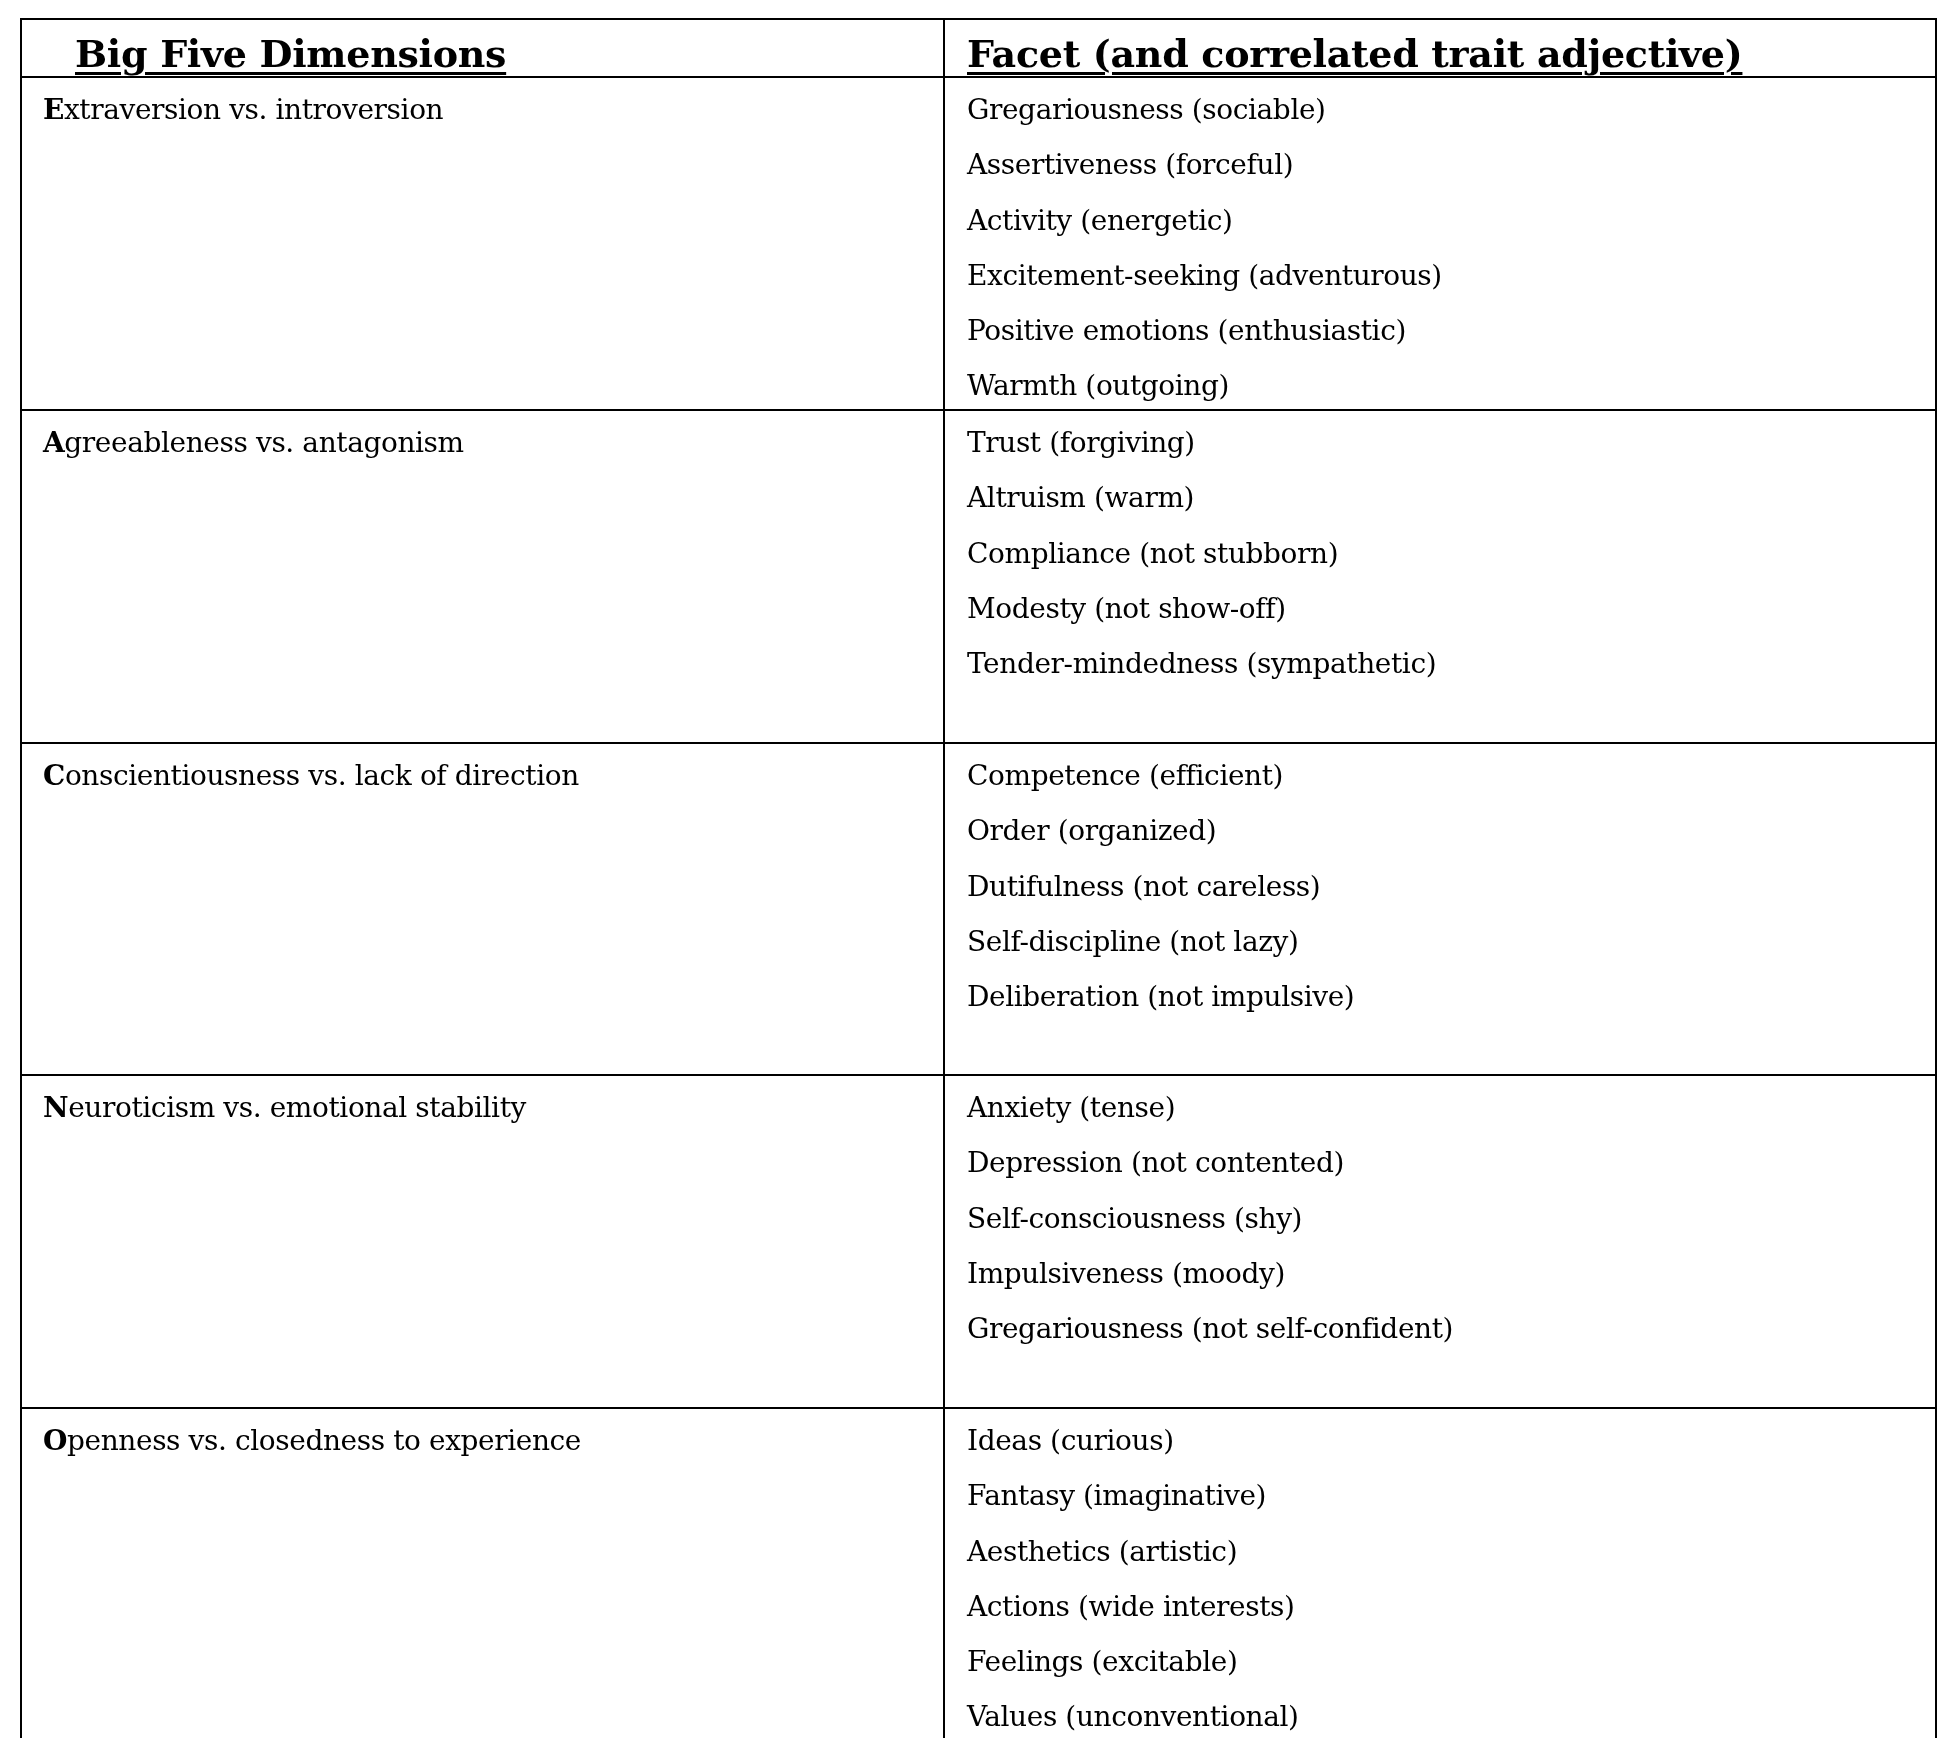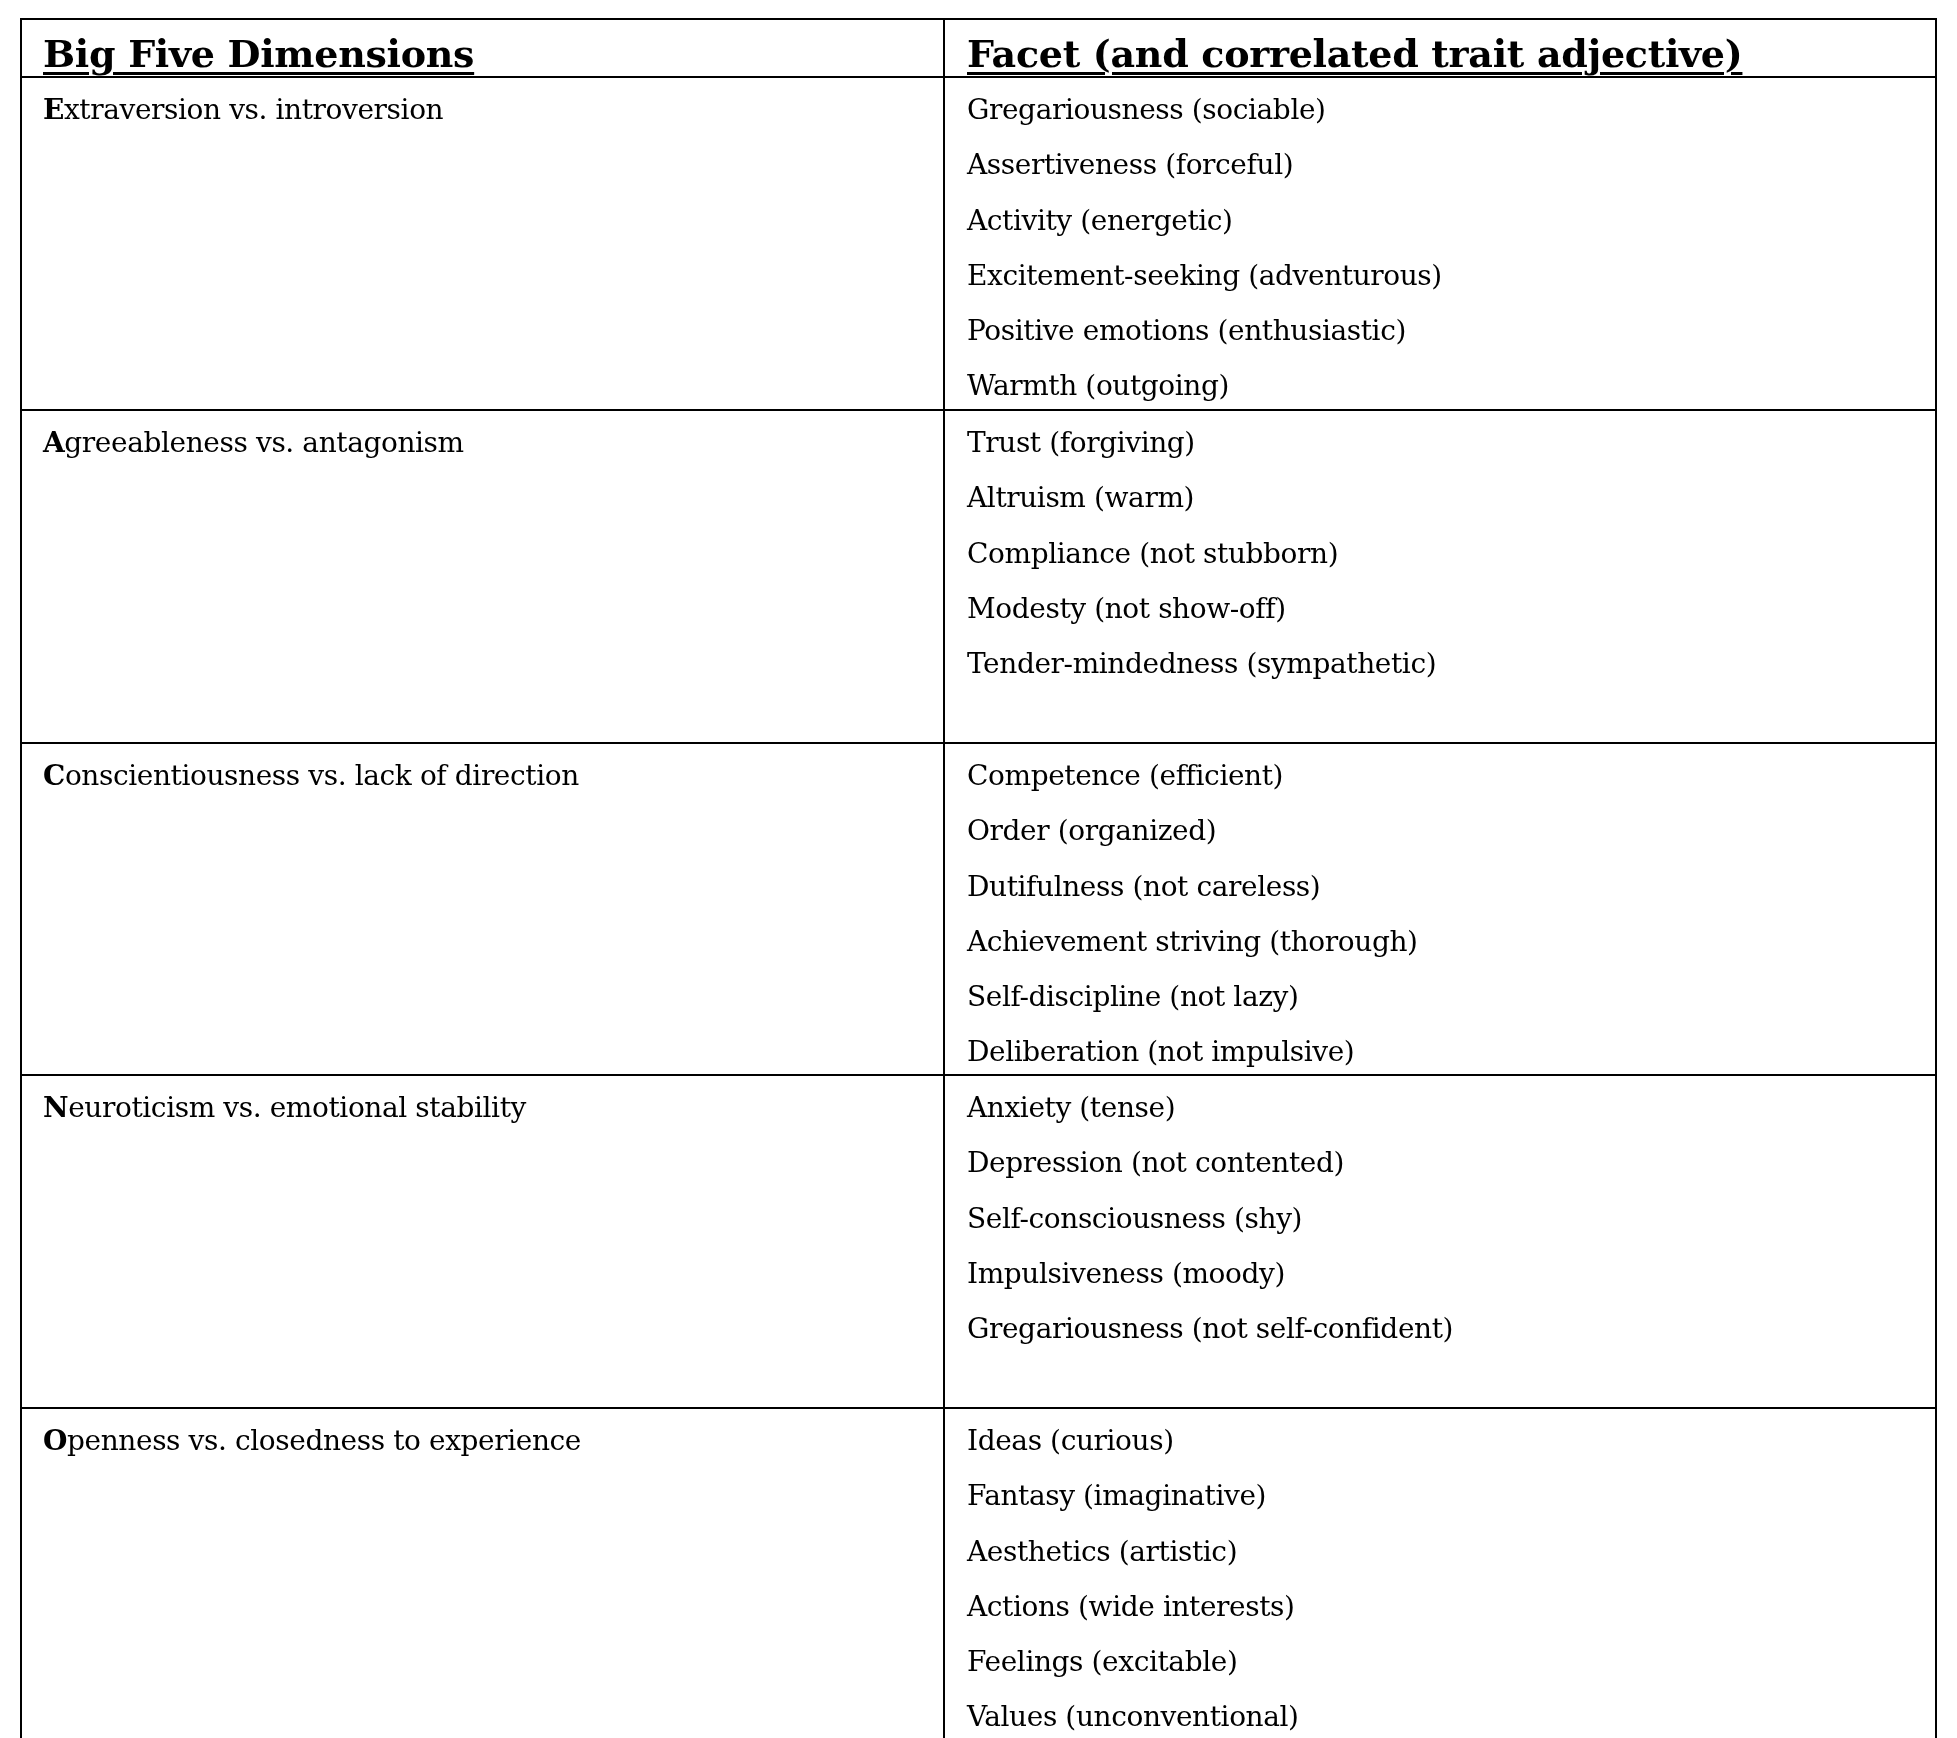--- a/index.html
+++ b/index.html
@@ -65,21 +65,21 @@
       letter-spacing: -0.4px;
     }
     .initial { font-weight: bold; }
   </style>
 </head>
 <body>
 
 <div class="table">
   <div class="divider"></div>
 
-  <div class="cell col-left header-text" style="top:6px;">Big Five Dimensions</div>
+  <div class="cell col-left header-text" style="top:6px;margin-left:32px;">Big Five Dimensions</div>
   <div class="cell col-right header-text" style="top:6px;">Facet (and correlated trait adjective)</div>
   <div class="hrule" style="top:56px;"></div>
 
   <div class="cell col-left" style="top:62px;">
     <div class="line"><span class="initial">E</span><span>xtraversion vs. introversion</span></div>
   </div>
   <div class="cell col-right" style="top:62px;">
     <div class="line">Gregariousness (sociable)</div>
     <div class="line">Assertiveness (forceful)</div>
     <div class="line">Activity (energetic)</div>
@@ -101,21 +101,20 @@
   </div>
   <div class="hrule" style="top:722px;"></div>
 
   <div class="cell col-left" style="top:728px;">
     <div class="line"><span class="initial">C</span><span>onscientiousness vs. lack of direction</span></div>
   </div>
   <div class="cell col-right" style="top:728px;">
     <div class="line">Competence (efficient)</div>
     <div class="line">Order (organized)</div>
     <div class="line">Dutifulness (not careless)</div>
-    <div class="line">Achievement striving (thorough)</div>
     <div class="line">Self-discipline (not lazy)</div>
     <div class="line">Deliberation (not impulsive)</div>
   </div>
   <div class="hrule" style="top:1054px;"></div>
 
   <div class="cell col-left" style="top:1060px;">
     <div class="line"><span class="initial">N</span><span>euroticism vs. emotional stability</span></div>
   </div>
   <div class="cell col-right" style="top:1060px;">
     <div class="line">Anxiety (tense)</div>

